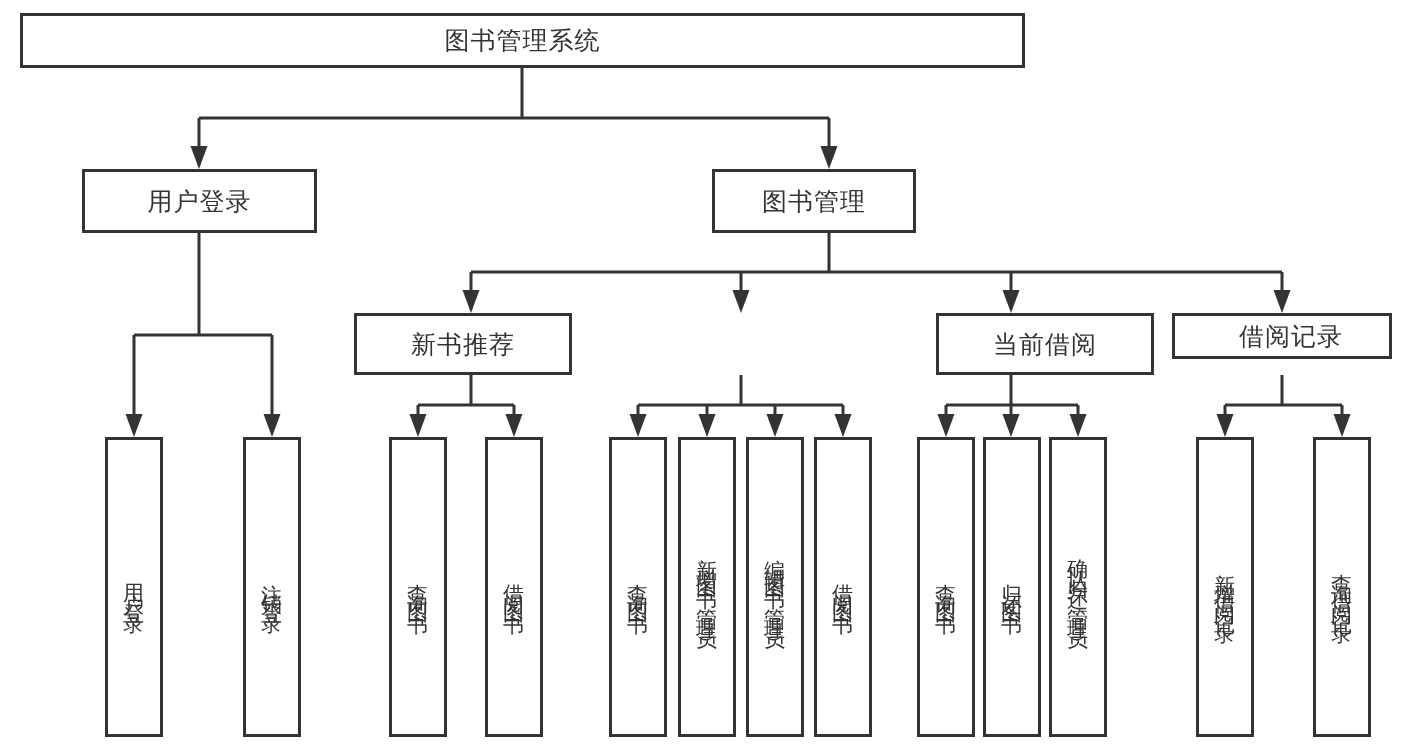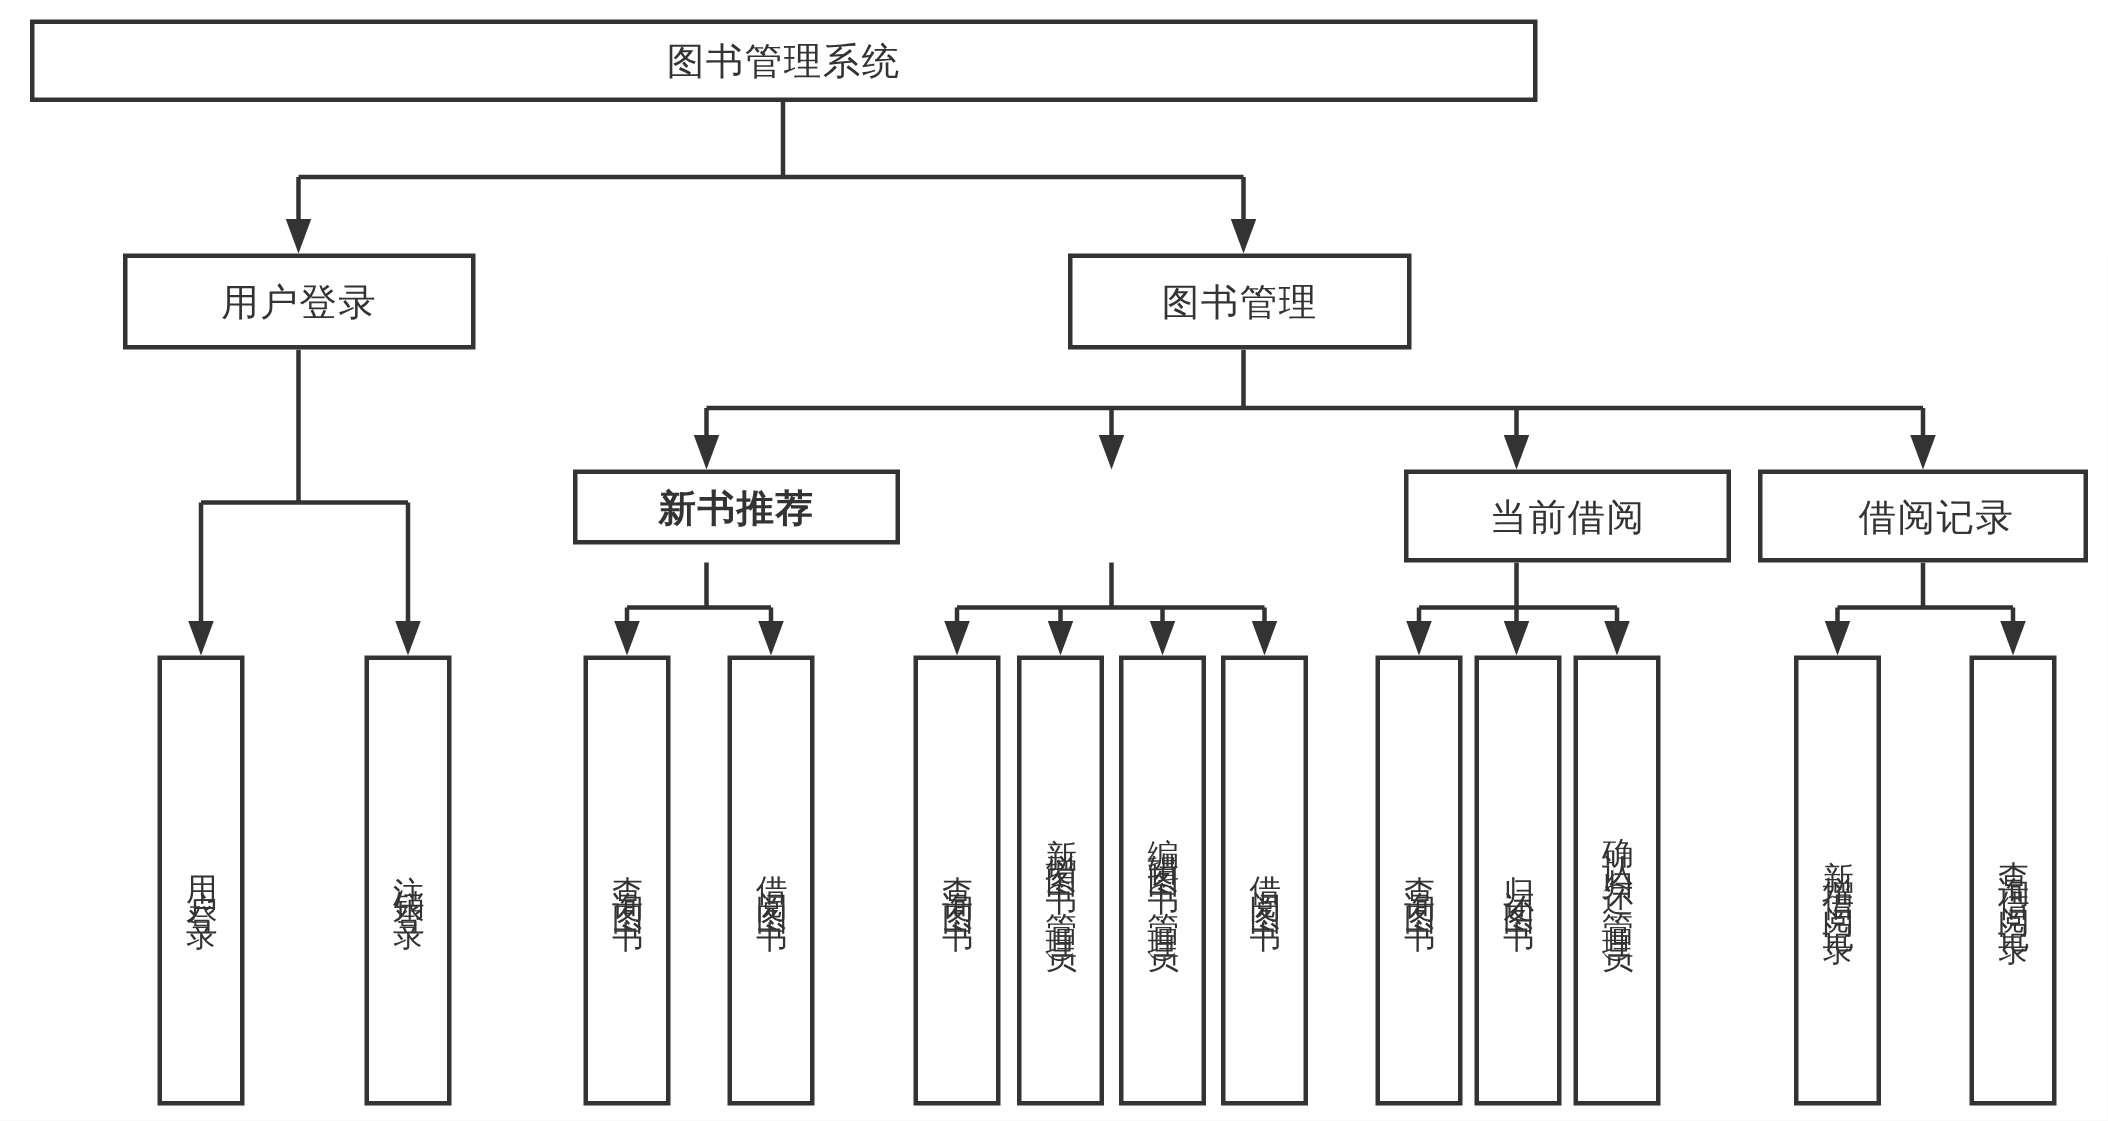--- a/index.html
+++ b/index.html
@@ -84,31 +84,31 @@
     <polygon points="1333.5,414 1350.5,414 1342,437"></polygon>
   </svg>
 
   <div class="node h" style="left:20px;top:13px;width:1005px;height:55px;">
     <span>图书管理系统</span>
   </div>
 
   <div class="node h" style="left:82px;top:169px;width:235px;height:64px;">
     <span>用户登录</span>
   </div>
-  <div class="node h" style="left:712px;top:169px;width:229px;height:64px;">
+  <div class="node h" style="left:712px;top:169px;width:204px;height:64px;">
     <span>图书管理</span>
   </div>
 
-  <div class="node h" style="left:382px;top:313px;width:218px;height:50px;font-weight:bold;">
+  <div class="node h" style="left:354px;top:313px;width:218px;height:62px;">
     <span>新书推荐</span>
   </div>
   <div class="node h" style="left:936px;top:313px;width:218px;height:62px;">
     <span>当前借阅</span>
   </div>
-  <div class="node h" style="left:1172px;top:313px;width:220px;height:62px;padding-left:18px;">
+  <div class="node h" style="left:1172px;top:313px;width:220px;height:46px;padding-left:18px;">
     <span>借阅记录</span>
   </div>
 
   <div class="node v" style="left:105px;top:437px;width:58px;height:300px;">
     <span class="vtext">用户登录</span>
   </div>
   <div class="node v" style="left:243px;top:437px;width:58px;height:300px;">
     <span class="vtext">注销登录</span>
   </div>
 

